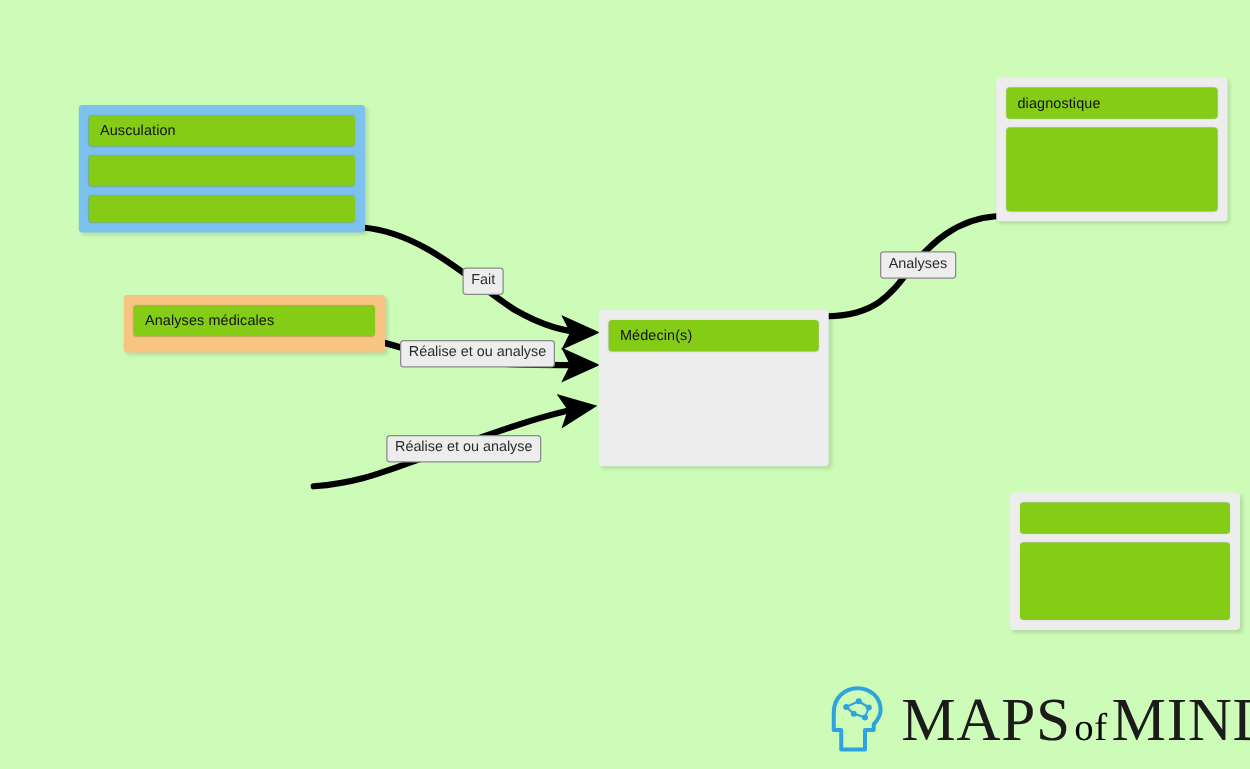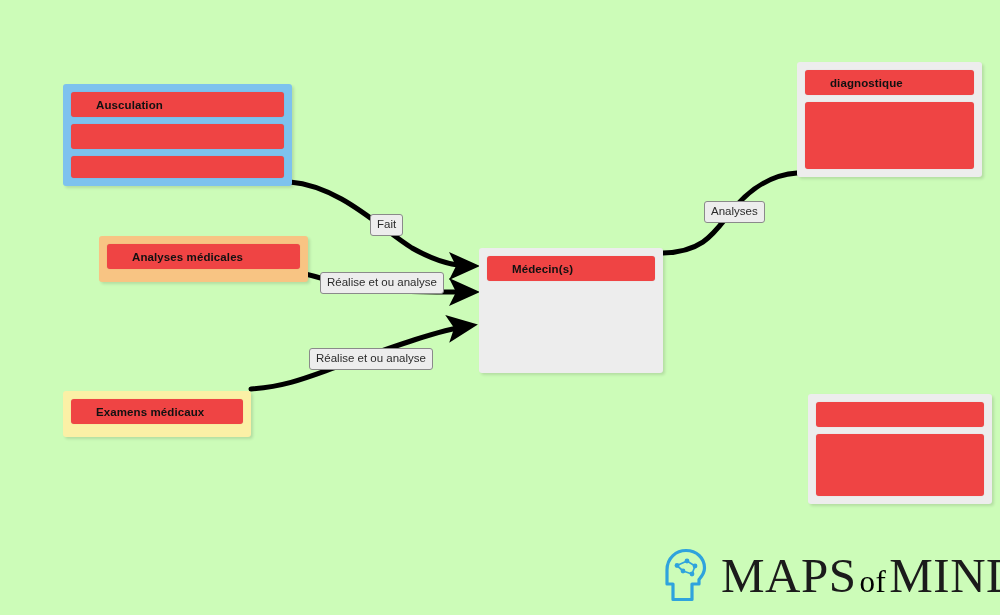--- a/index.html
+++ b/index.html
@@ -37,28 +37,28 @@
   }
   .node-inner {
     display: flex;
     flex-direction: column;
     gap: 7px;
     padding: 8px;
     box-sizing: border-box;
     height: 100%;
   }
   .field {
-    background: #ef4444;
+    background: #84cc16;
     border-radius: 3px;
     box-sizing: border-box;
     display: flex;
     align-items: center;
-    padding: 0 25px;
+    padding: 0 9px;
     font-size: 11.5px;
-    font-weight: bold;
+    font-weight: normal;
     color: #111111;
     letter-spacing: 0.1px;
     box-shadow: 0 0 1px rgba(0,0,0,0.18);
   }
   .field.title { height: 25px; flex: 0 0 25px; }
   .field.blank-sm { height: 25px; flex: 0 0 25px; }
   .field.blank-lg { flex: 1 1 auto; }
 
   
   .node.blue   { background: #7dc2ee; }
@@ -132,25 +132,20 @@
       <div class="field blank-lg"></div>
     </div>
   </div>
 
   <div class="node orange" style="left:63px; top:236px; width:209px; height:46px;margin-left:36px;">
     <div class="node-inner">
       <div class="field title">Analyses médicales</div>
     </div>
   </div>
 
-  <div class="node yellow" style="left:63px; top:391px; width:188px; height:46px;">
-    <div class="node-inner">
-      <div class="field title">Examens médicaux</div>
-    </div>
-  </div>
 
   <div class="node grey" style="left:479px; top:248px; width:184px; height:125px;">
     <div class="node-inner">
       <div class="field title">Médecin(s)</div>
     </div>
   </div>
 
   <div class="node grey" style="left:797px; top:62px; width:185px; height:115px;">
     <div class="node-inner">
       <div class="field title">diagnostique</div>

